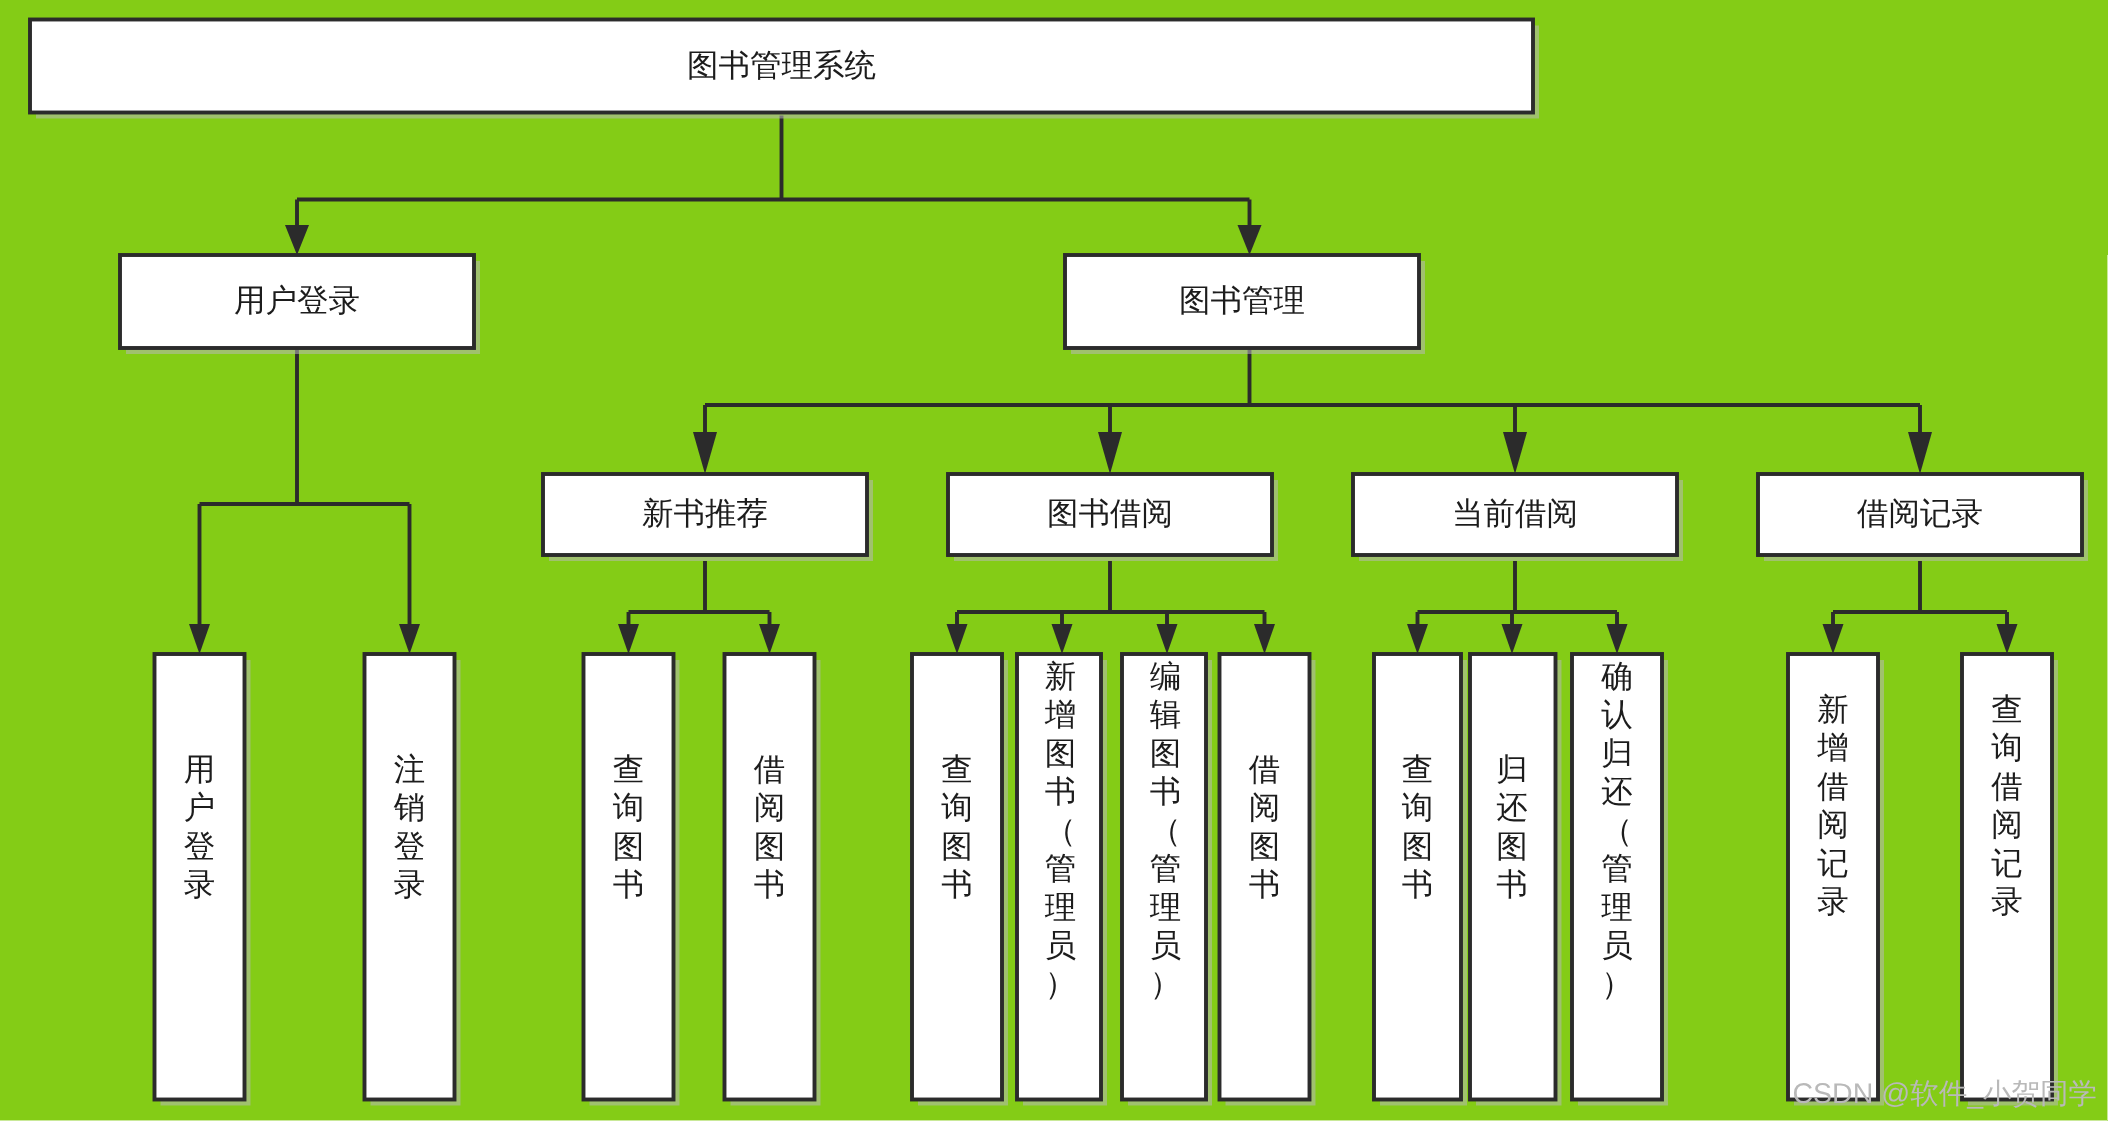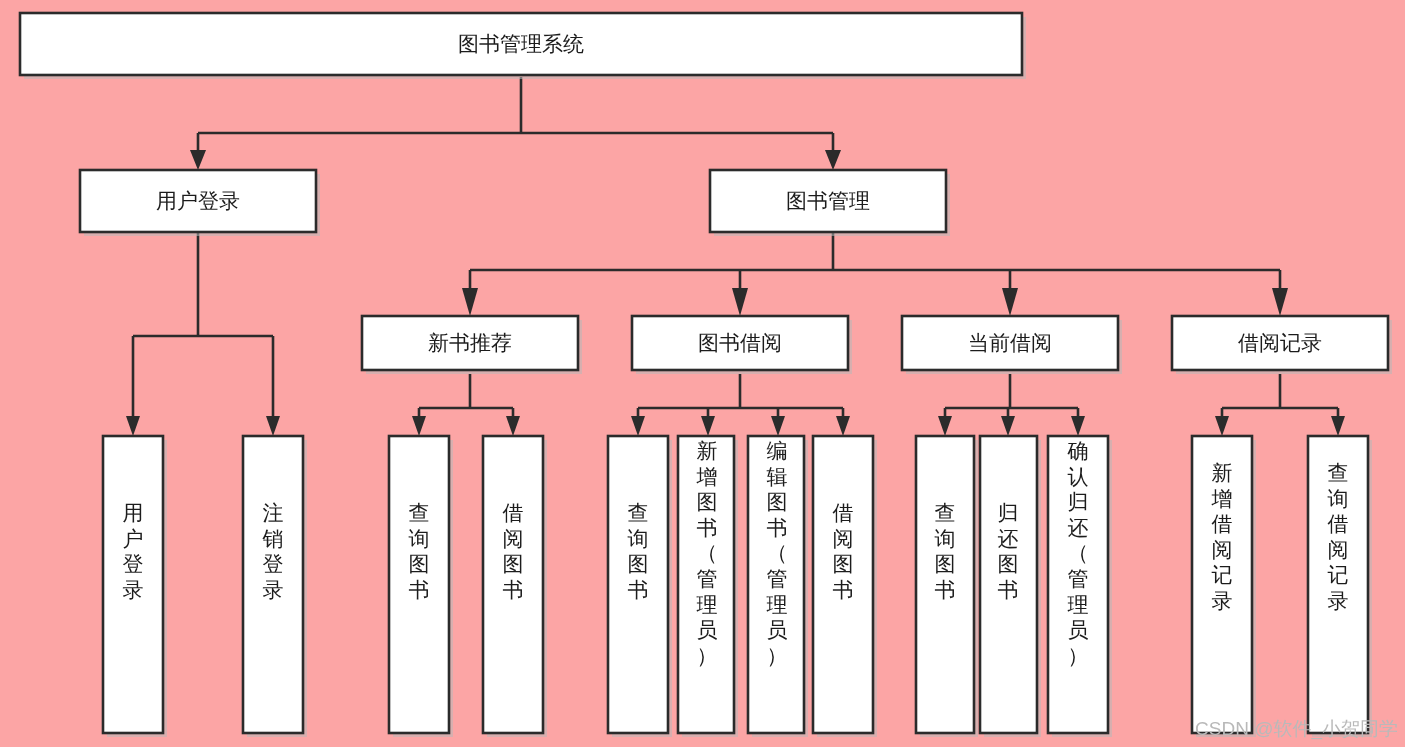--- a/index.html
+++ b/index.html
@@ -8,21 +8,21 @@
     padding: 0;
     background: #ffffff;
   }
   body {
     font-family: "Liberation Sans", "DejaVu Sans", sans-serif;
   }
   #diagram-root {
     position: relative;
     width: 1405px;
     height: 747px;
-    background: #fca5a5;
+    background: #84cc16;
     overflow: hidden;
   }
   svg.diagram-canvas {
     position: absolute;
     top: 0;
     left: 0;
     width: 1405px;
     height: 747px;
     display: block;
   }

